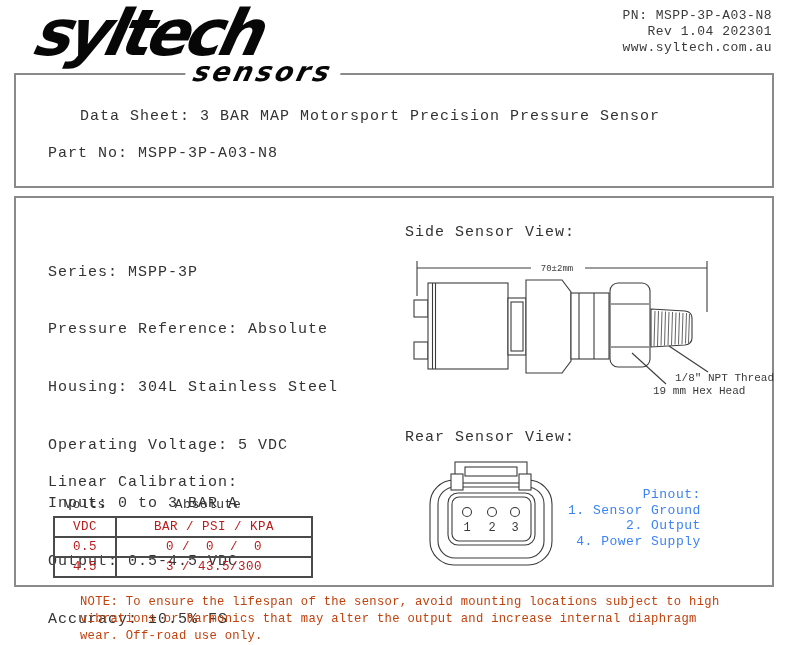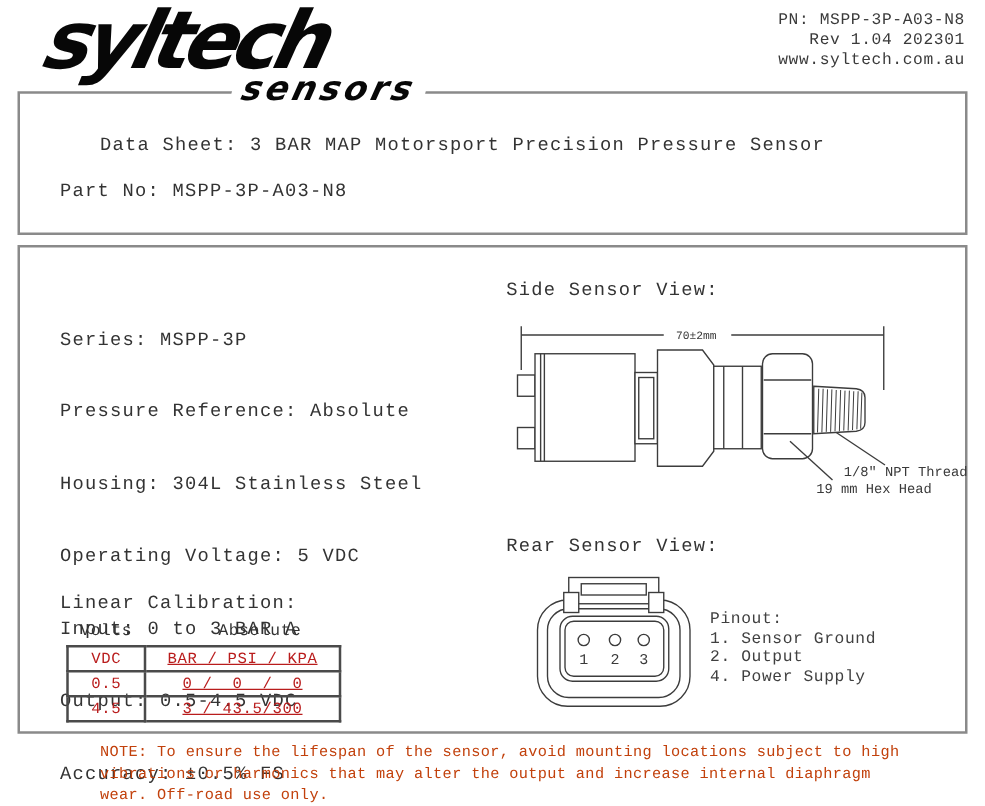--- a/index.html
+++ b/index.html
@@ -38,30 +38,30 @@
 
   .cal-title { left:48px; top:474px; }
   .cal-grouprow { left:53px; top:497px; width:246px; display:flex;
     font-size:13px; letter-spacing:0.5px; color:#333; }
   .cal-grouprow .g1 { width:64px; text-align:center; }
   .cal-grouprow .g2 { width:182px; text-align:center; }
   .cal-table { left:53px; top:516px; border-collapse:collapse; }
   .cal-table td { border:2px solid #4a4a4a; font-size:12.5px; letter-spacing:0.5px;
     color:#b91c1c; text-align:center; white-space:pre; height:20px; padding:0 4px; }
   .cal-table .c1 { width:62px; }
-  .cal-table .c2 { width:156px;text-decoration:underline; }
+  .cal-table .c2 { width:196px; }
 
   .side-title { left:405px; top:224px; }
   .rear-title { left:405px; top:429px; }
 
   .drawing { stroke:#3c3c3c; fill:none; }
   svg text { stroke:none; fill:#3a3a3a; font-family:"Liberation Mono",monospace; }
 
   .pinout { left:568px; top:487px; font-size:13px; letter-spacing:0.5px;
-    line-height:15.5px; color:#404040; }
+    line-height:15.5px; color:#3b82f6;text-align:right; }
   .pinout div { white-space:pre; }
 
   .note { left:80px; top:594px; width:648px; font-size:12.2px;
     line-height:16.8px; letter-spacing:0.3px; color:#c2410c; }
 </style>
 </head>
 <body>
 
 <div class="page">
 

